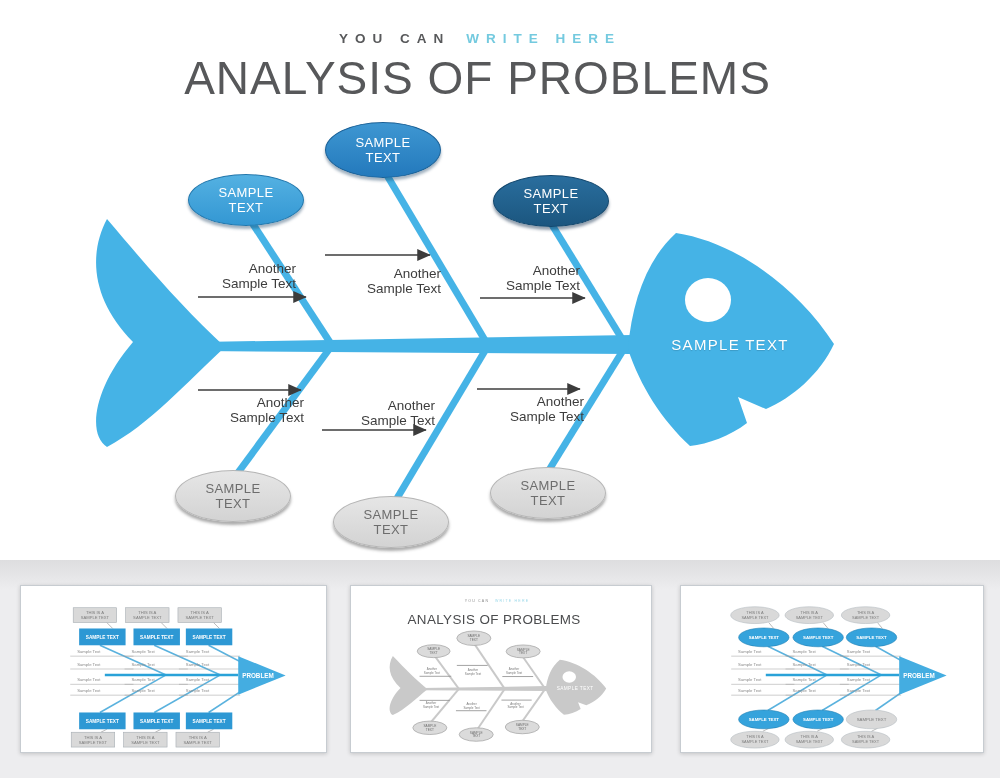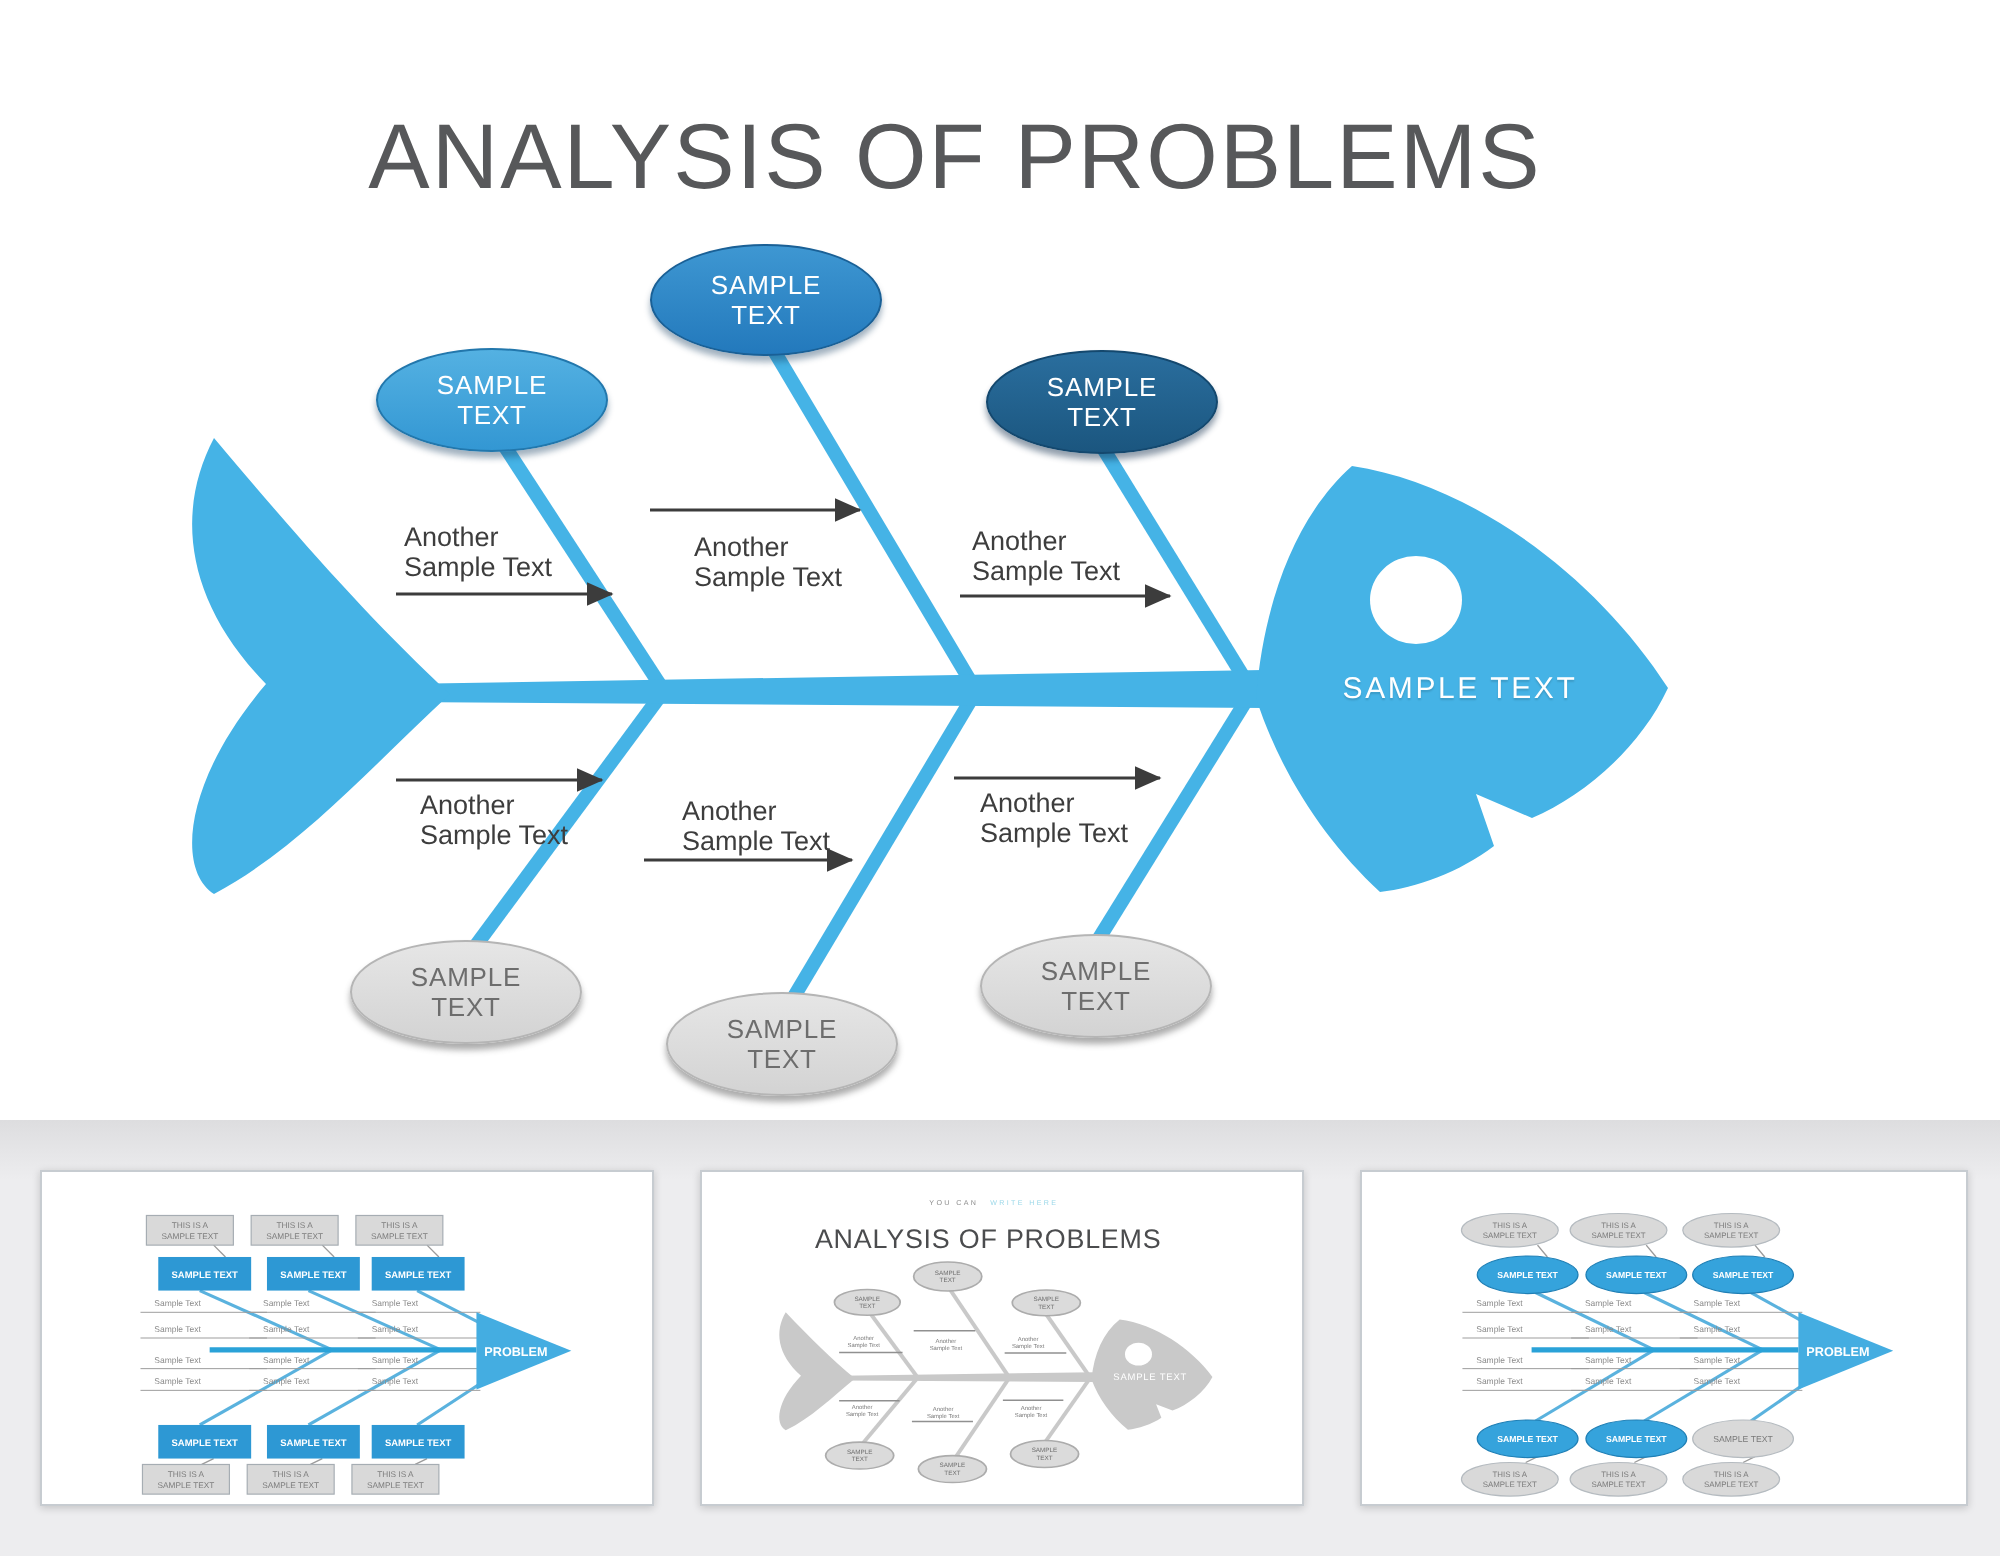--- a/index.html
+++ b/index.html
@@ -28,21 +28,21 @@
            box-shadow:0 3px 3px rgba(20,60,95,.4); }
   .ov-t3 { left:493px; top:175px; width:116px; height:52px;
            background:linear-gradient(#2A6E9E,#1B567F); border:1px solid #14486E;
            box-shadow:0 3px 3px rgba(10,40,70,.45); }
   .ov-gray { background:linear-gradient(#E6E6E6,#D3D3D3); border:1px solid #B5B5B5;
              box-shadow:0 3px 3px rgba(70,70,70,.45); color:#6D6D6D; }
   .ov-b1 { left:175px; top:470px; width:116px; height:52px; }
   .ov-b2 { left:333px; top:496px; width:116px; height:52px; }
   .ov-b3 { left:490px; top:467px; width:116px; height:52px; }
 
-  .branch { position:absolute; width:94px; font-size:13.5px; color:#3D3D3D; line-height:15px; }
+  .branch { position:absolute; width:94px; font-size:13.5px; color:#3D3D3D; line-height:15px;text-align:right; }
   .bl-1 { left:202px; top:261px; }
   .bl-2 { left:347px; top:266px; }
   .bl-3 { left:486px; top:263px; }
   .bl-4 { left:210px; top:395px; }
   .bl-5 { left:341px; top:398px; }
   .bl-6 { left:490px; top:394px; }
   .head-label { position:absolute; left:656px; top:336px; width:148px; text-align:center;
                 color:#fff; font-size:15px; letter-spacing:1.3px;
                 text-shadow:0 1px 1px rgba(0,0,0,.15); }
 
@@ -57,20 +57,23 @@
   .thumb svg { display:block; width:100%; height:100%; }
   svg text { font-family:"Liberation Sans", sans-serif; }
 </style>
 </head>
 <body>
 
 <div class="stage">
 
   <div class="slide">
 
+    <div class="subtitle">
+      <span>YOU CAN</span><span class="sub-light">WRITE HERE</span>
+    </div>
     <h1 class="title">ANALYSIS OF PROBLEMS</h1>
 
     <svg class="fish-svg" viewBox="0 0 1000 560">
       <defs>
         <marker id="ah" markerWidth="11" markerHeight="9" refX="8.5" refY="4" orient="auto">
           <path d="M0,0 L9,4 L0,8 Z" fill="#3C3C3C"></path>
         </marker>
       </defs>
 
       <line x1="249" y1="218" x2="333" y2="347" stroke="#45B3E6" stroke-width="7"></line>

